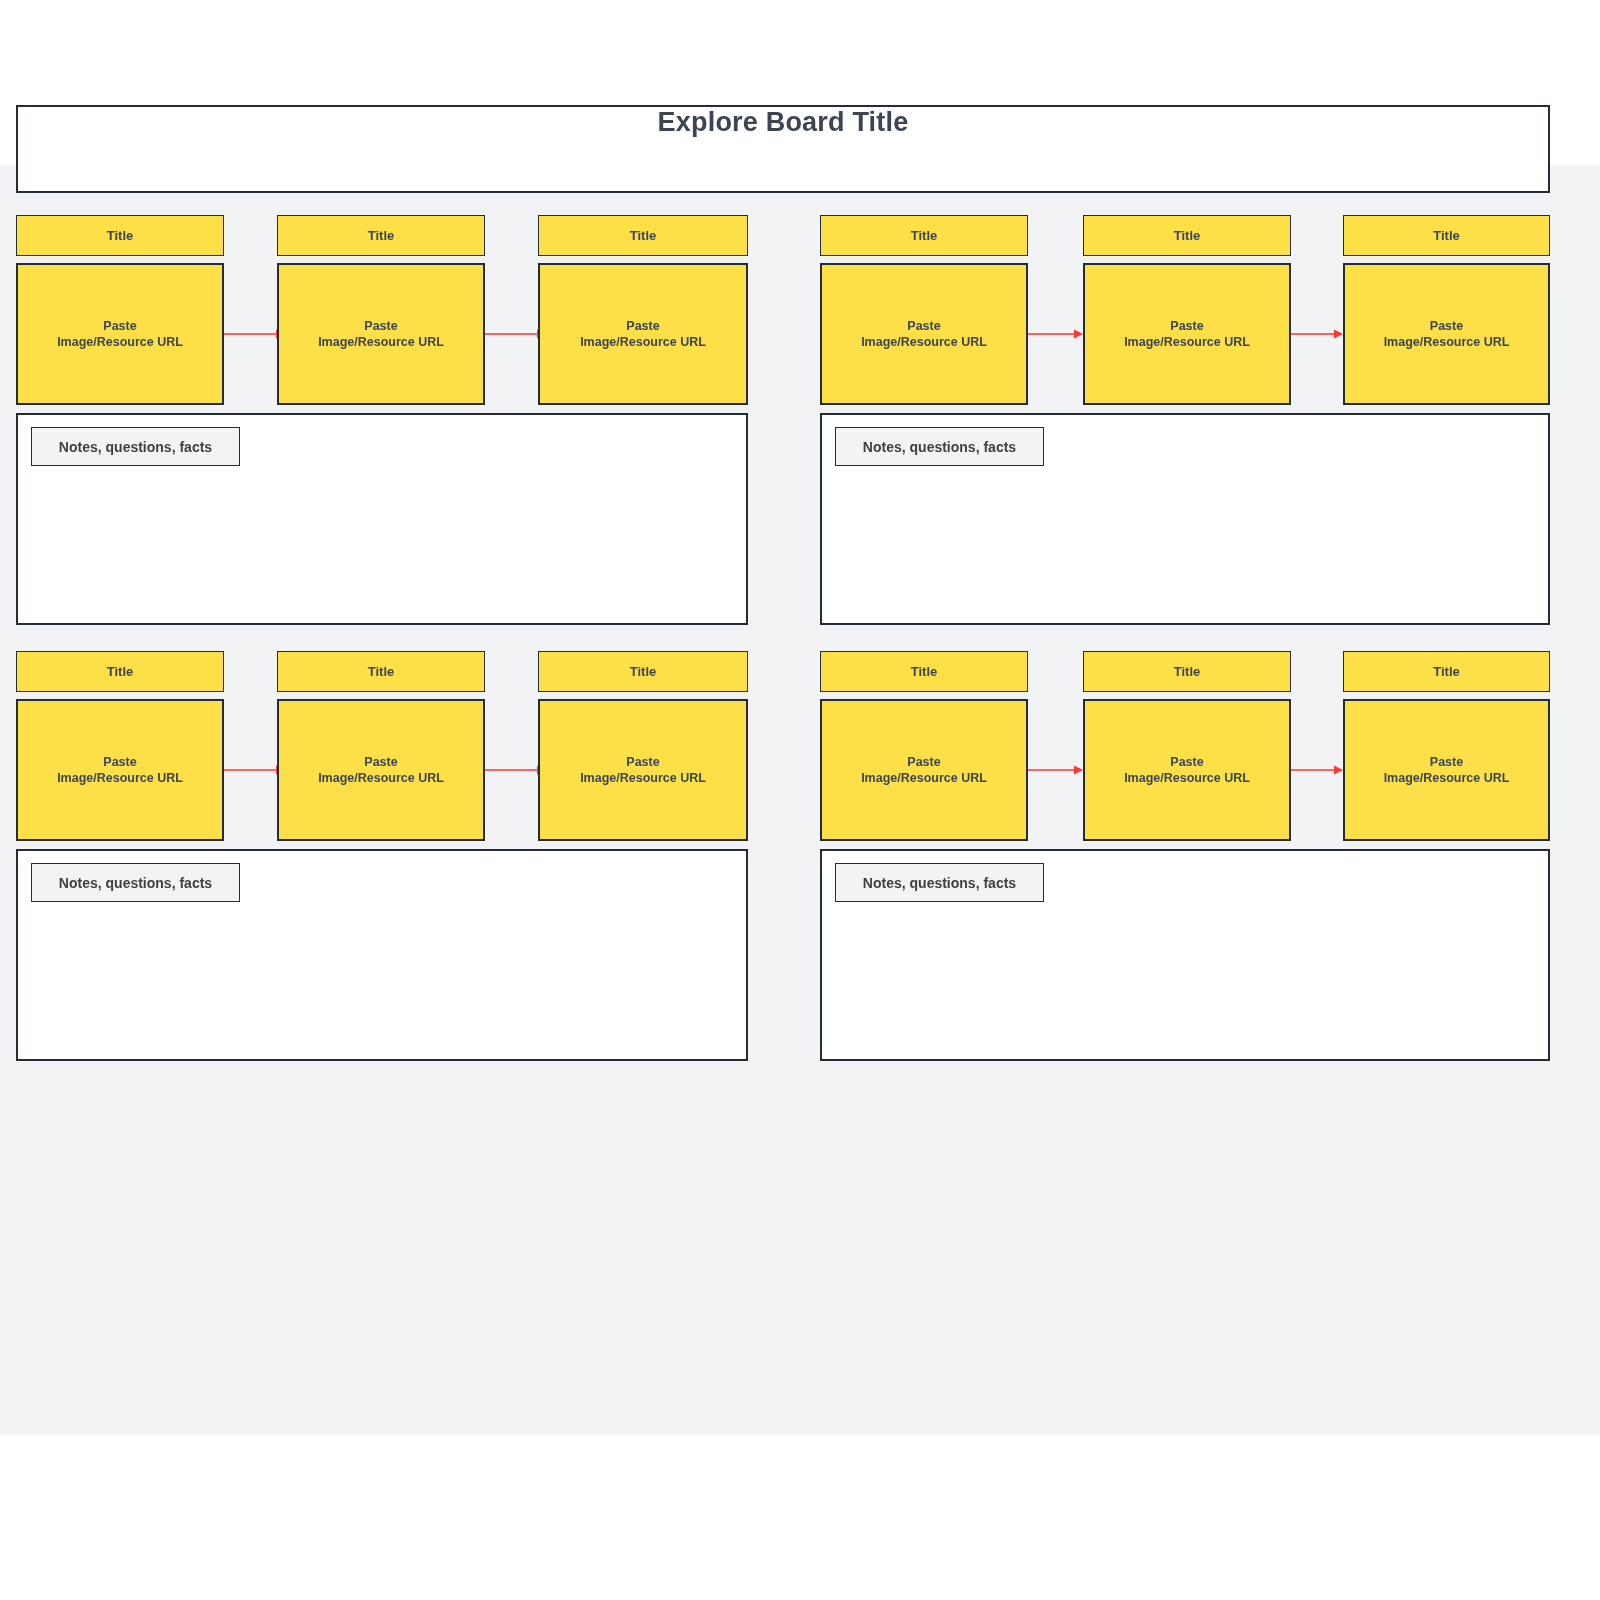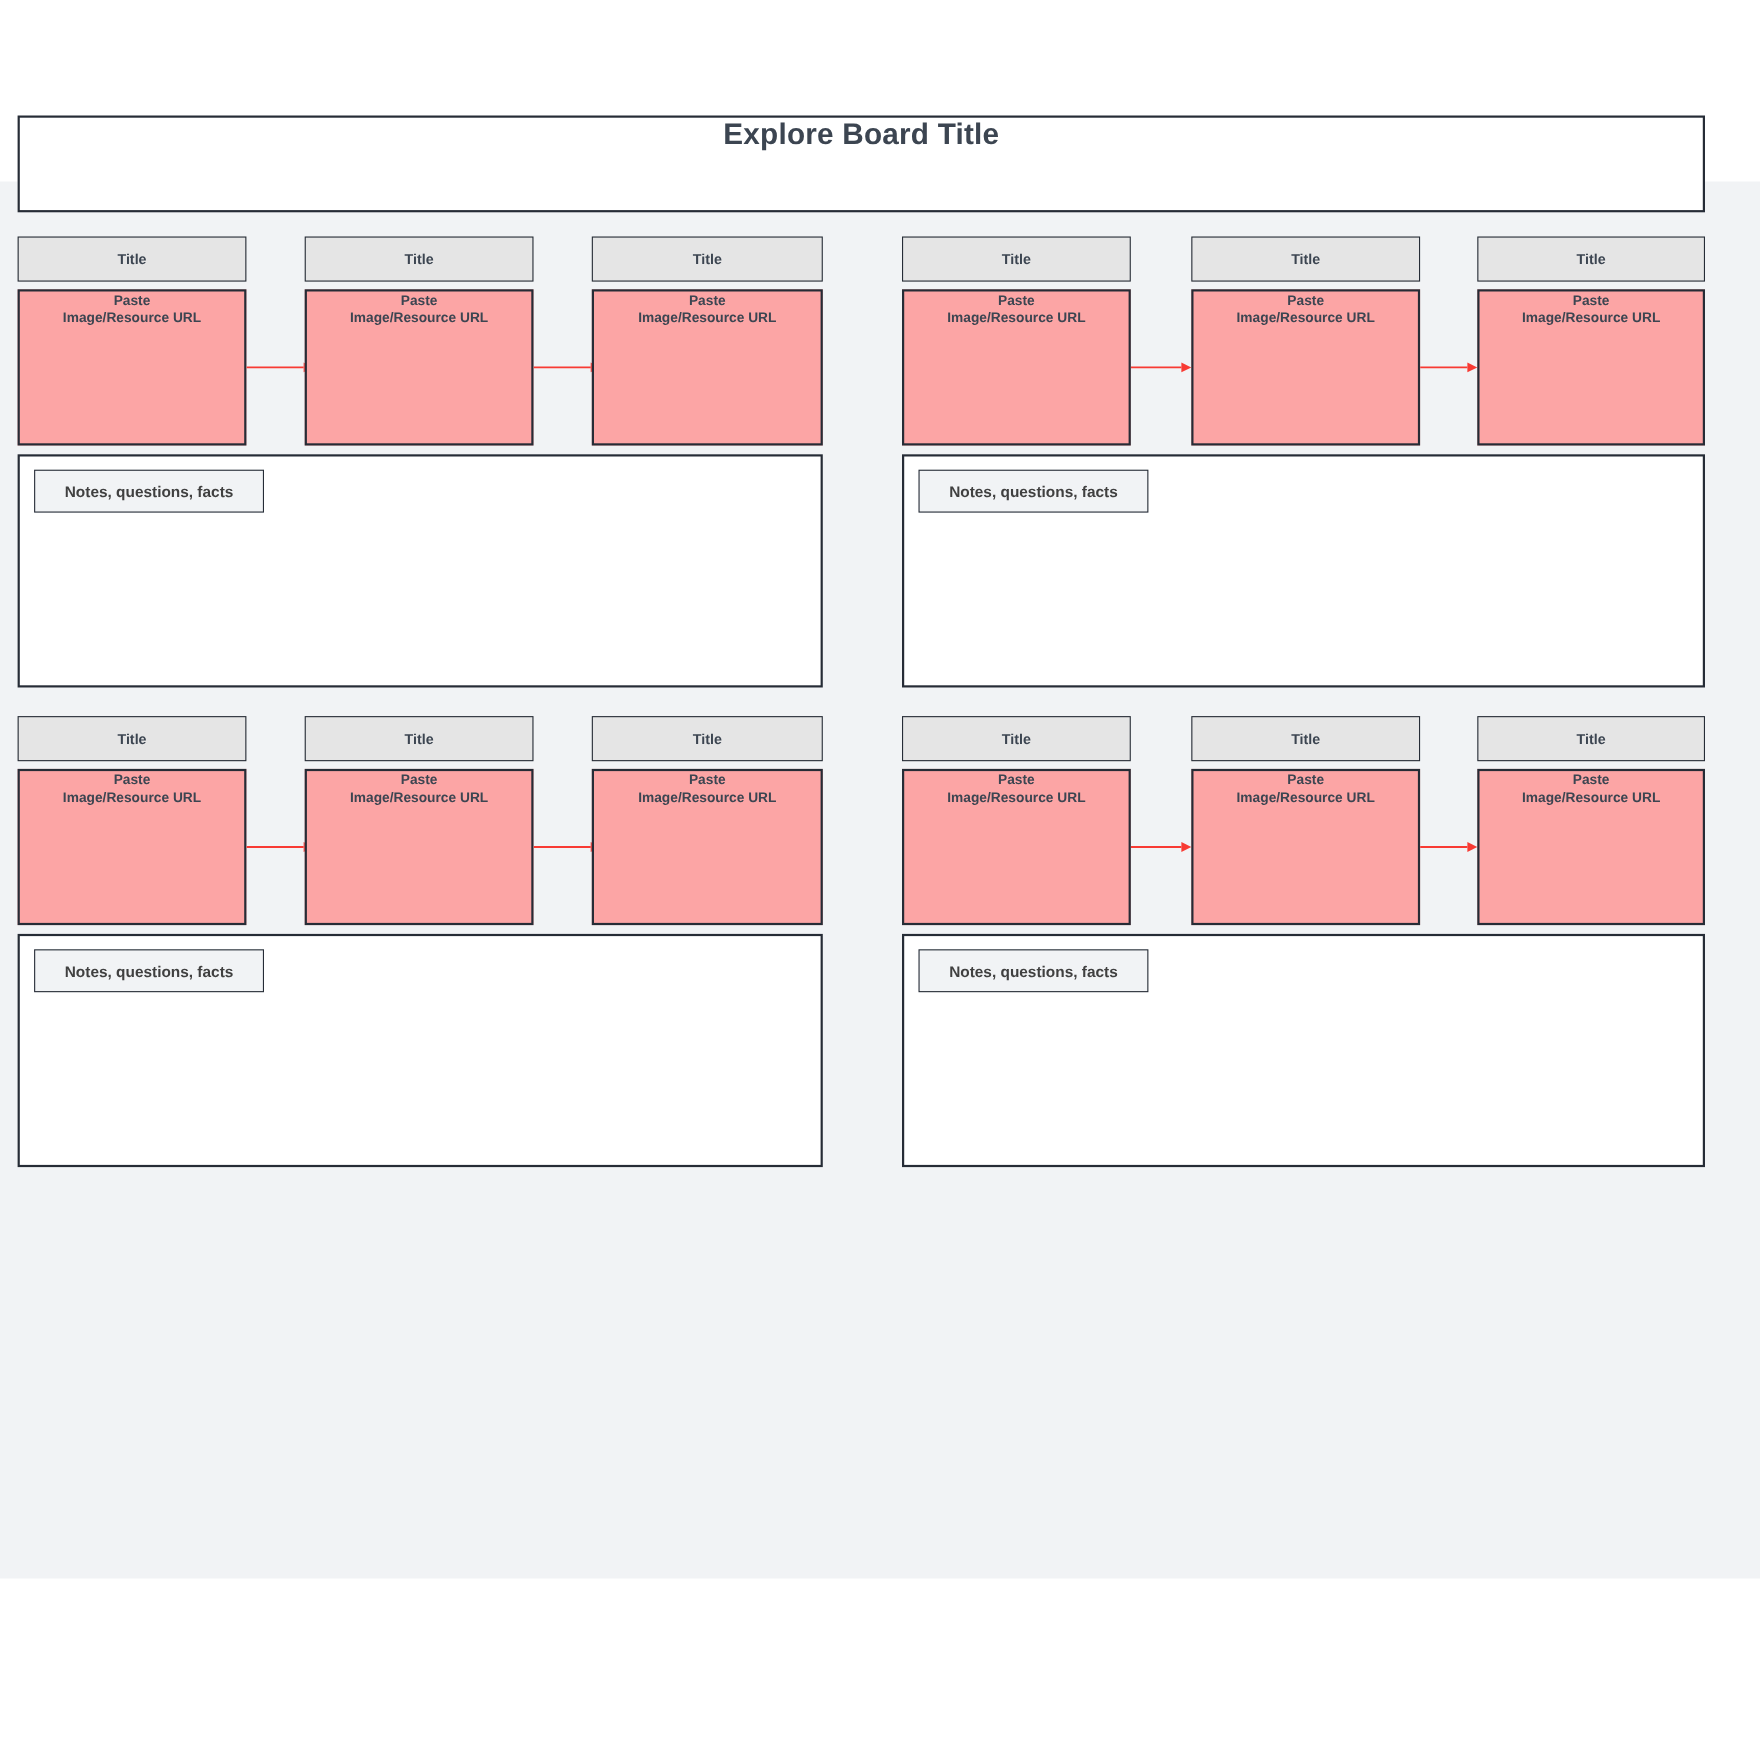--- a/index.html
+++ b/index.html
@@ -60,39 +60,39 @@
   }
 
   .card-col {
     position: absolute;
     top: 0;
   }
 
   .card-title {
     box-sizing: border-box;
     height: 41px;
-    background: #e5e5e5;
+    background: #fde047;
     border: 1.5px solid #262c36;
     display: flex;
     align-items: center;
     justify-content: center;
   }
   .card-title span {
     font-size: 13px;
     font-weight: bold;
     color: #3c4551;
   }
 
   .card-body {
     box-sizing: border-box;
     margin-top: 7px;
-    background: #fca5a5;
+    background: #fde047;
     border: 2px solid #262c36;
     display: flex;
-    align-items: flex-start;
+    align-items: center;
     justify-content: center;
     text-align: center;
   }
   .card-body .paste-text {
     font-size: 12.5px;
     font-weight: bold;
     color: #3c4551;
     line-height: 1.28;
   }
 

